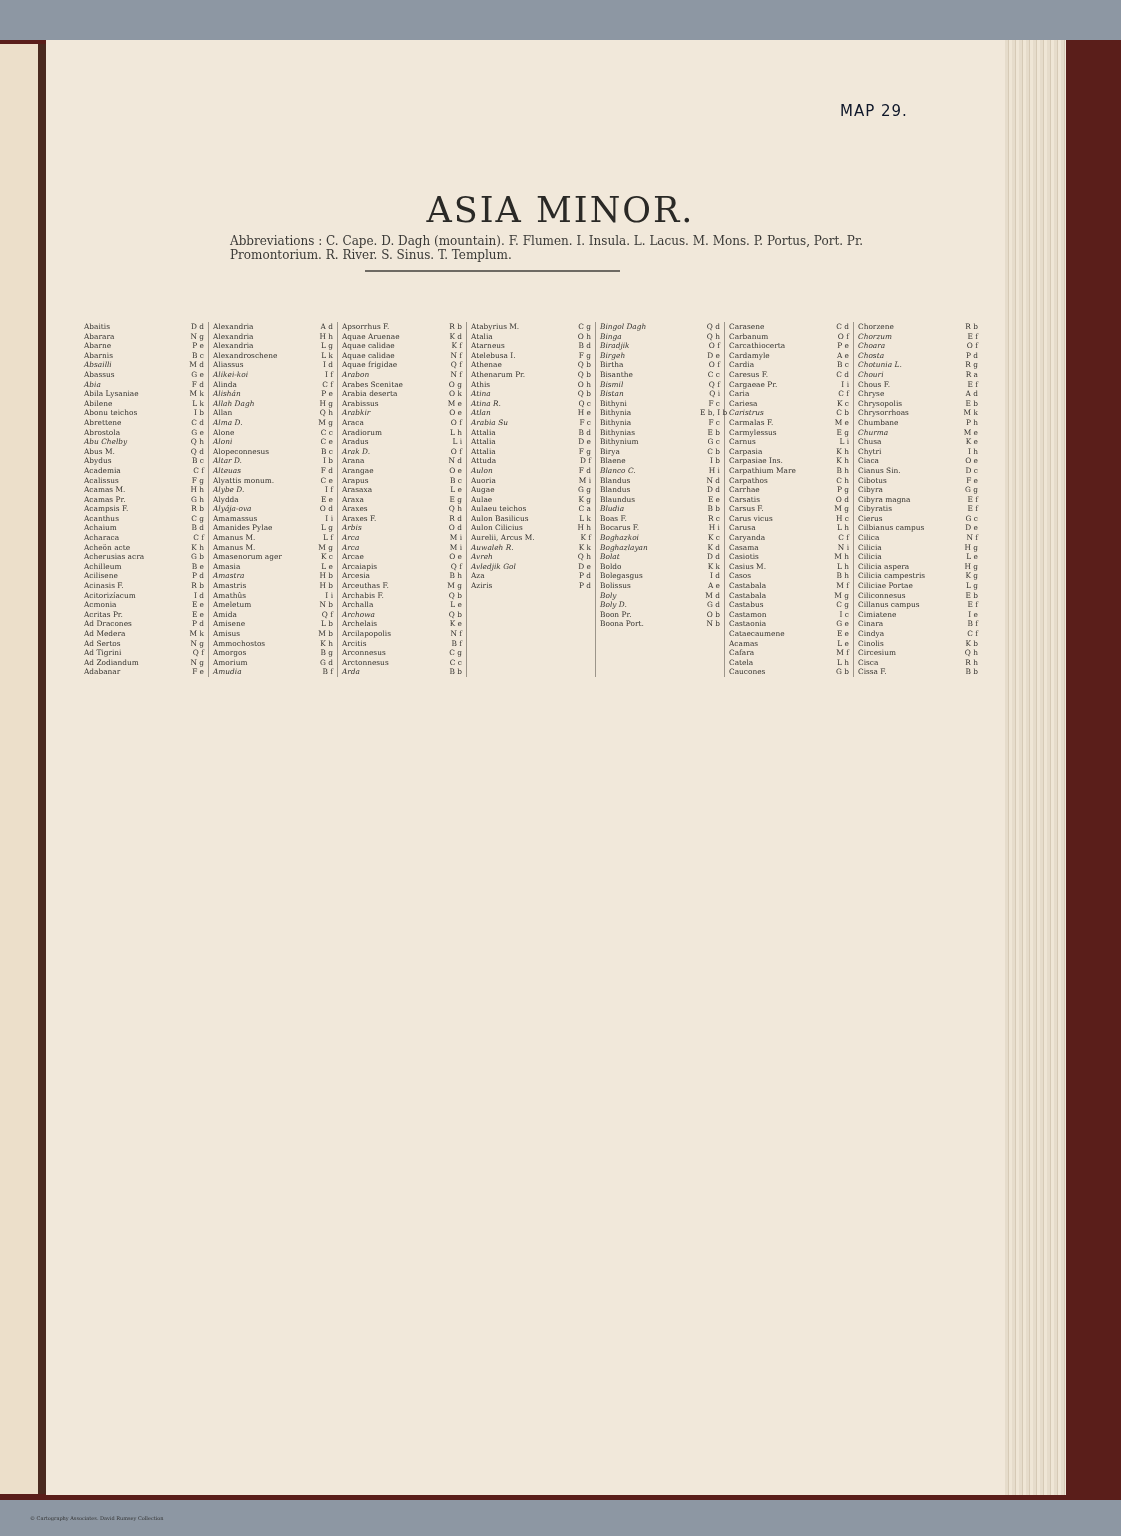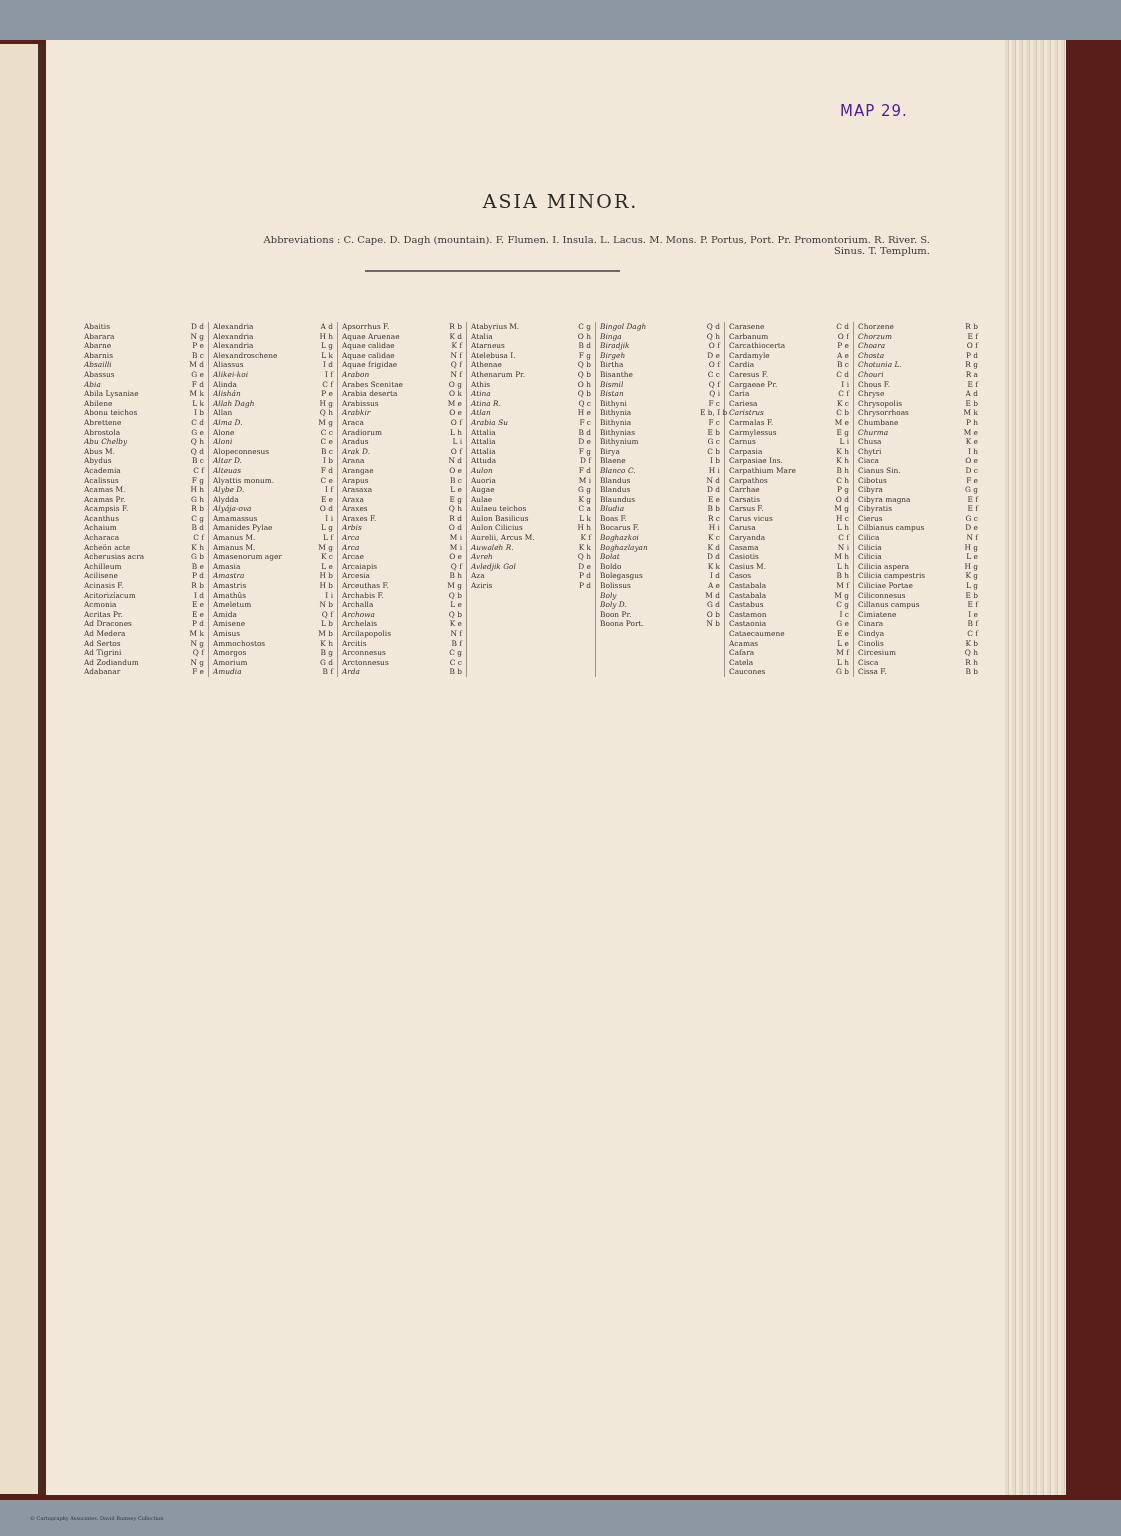--- a/index.html
+++ b/index.html
@@ -3,23 +3,23 @@
 <meta charset="utf-8">
 <style>
   html,body{margin:0;padding:0;}
   body{width:1121px;height:1536px;background:#8d97a3;position:relative;overflow:hidden;font-family:"DejaVu Serif",serif;}
   .cover{position:absolute;left:0;top:40px;width:1121px;height:1460px;background:#5a1e1a;}
   .left-page{position:absolute;left:0;top:44px;width:38px;height:1450px;background:#ecdfca;}
   .gutter{position:absolute;left:38px;top:44px;width:8px;height:1450px;background:#4a2a1f;}
   .page{position:absolute;left:46px;top:40px;width:1020px;height:1455px;background:#f1e8da;}
   .page-edges{position:absolute;left:1005px;top:40px;width:60px;height:1455px;
     background:repeating-linear-gradient(90deg,#e6dccb 0 3px,#d6cab6 3px 4px,#efe6d6 4px 7px);}
-  .map-num{position:absolute;left:840px;top:102px;font-family:"DejaVu Sans",sans-serif;font-size:15px;color:#4c1d95;letter-spacing:1px;}
-  .title{position:absolute;left:0;width:1121px;top:190px;text-align:center;font-size:19px;color:#2a2926;letter-spacing:2px;}
-  .abbr{position:absolute;left:230px;top:234px;width:700px;font-size:10px;color:#3a3936;text-align:right;}
+  .map-num{position:absolute;left:840px;top:102px;font-family:"DejaVu Sans",sans-serif;font-size:15px;color:#0f172a;letter-spacing:1px;}
+  .title{position:absolute;left:0;width:1121px;top:190px;text-align:center;font-size:35px;color:#2a2926;letter-spacing:2px;}
+  .abbr{position:absolute;left:230px;top:234px;width:700px;font-size:12px;color:#3a3936;text-align:left;}
   .rule{position:absolute;left:365px;top:270px;width:255px;height:2px;background:#6e6a63;}
   .cols{position:absolute;left:80px;top:306px;display:flex;}
   .col{width:120px;border-right:1px solid #9c958a;padding:0 4px;margin-right:0;margin-top:16px;}
   .col:last-child{border-right:none;}
   .row{display:flex;justify-content:space-between;font-size:7.4px;line-height:9.6px;color:#33312d;white-space:nowrap;}
   .row .n.i{font-style:italic;text-align:center;}
   .row .g{width:20px;text-align:right;}
   .footer{position:absolute;left:30px;top:1515px;font-size:5px;color:#333;}
 </style>
 </head>

